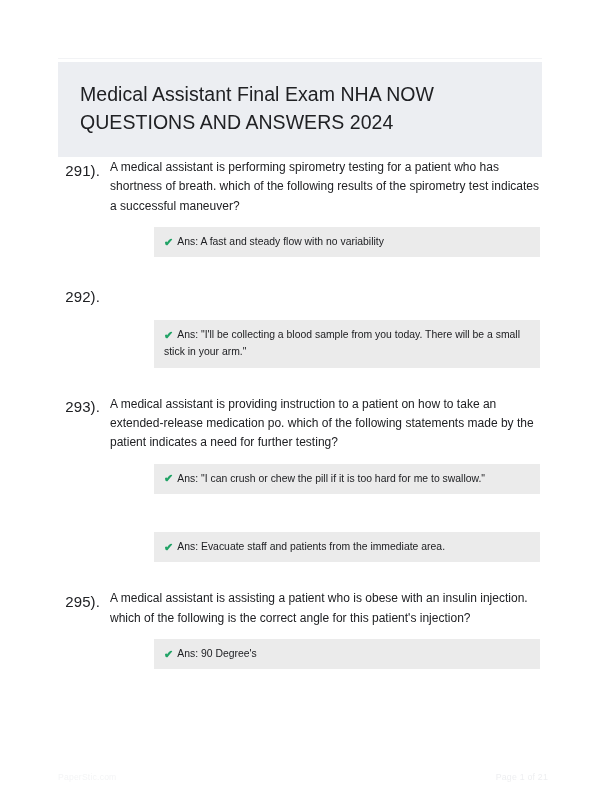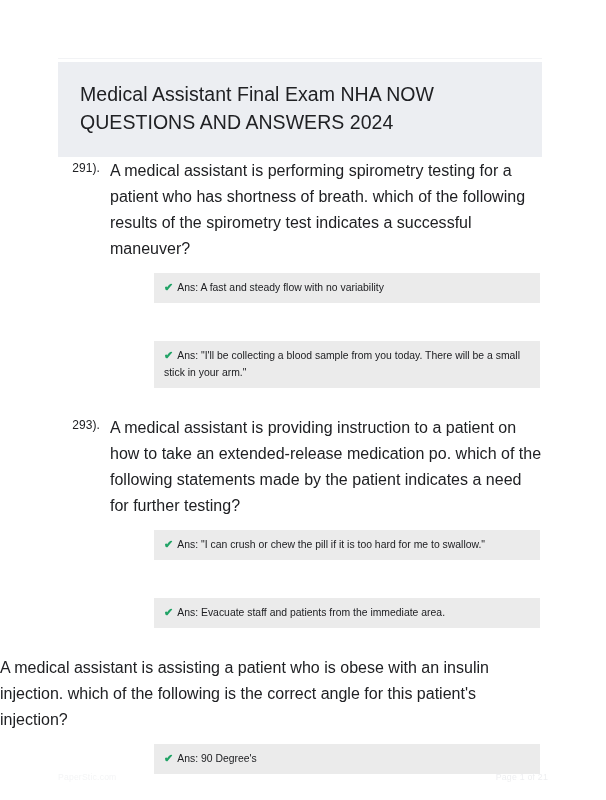--- a/index.html
+++ b/index.html
@@ -68,30 +68,30 @@
     align-items: flex-start;
     padding: 0 58px 0 0;
   }
 
   .q-num {
     width: 110px;
     flex: 0 0 110px;
     box-sizing: border-box;
     text-align: right;
     padding-right: 10px;
-    font-size: 12px;
+    font-size: 15px;
     line-height: 1.62;
     color: #202124;
     padding-top: 0.5px;
     letter-spacing: 0.1px;
   }
 
   .q-text {
     flex: 1 1 auto;
-    font-size: 16px;
+    font-size: 12px;
     line-height: 1.62;
     color: #202124;
     padding-right: 6px;
     letter-spacing: 0.01px;
   }
 
   .ans-wrap {
     padding-left: 118px;
     padding-right: 66px;
     margin-top: 11px;
@@ -162,20 +162,21 @@
         <div class="q-text">A medical assistant is performing spirometry testing for a patient who has shortness of breath. which of the following results of the spirometry test indicates a successful maneuver?</div>
       </div>
       <div class="ans-wrap">
         <div class="ans-box"><span class="check-icon">✔</span><span>Ans: A fast and steady flow with no variability</span></div>
       </div>
     </div>
     <div class="gap-lg"></div>
 
     <div class="qa-block">
       <div class="q-row">
+        <div class="q-num">292).</div>
       </div>
       <div class="ans-wrap">
         <div class="ans-box"><span class="check-icon">✔</span><span>Ans: "I'll be collecting a blood sample from you today. There will be a small stick in your arm."</span></div>
       </div>
     </div>
     <div class="gap-lg"></div>
 
     <div class="qa-block">
       <div class="q-row">
         <div class="q-num">293).</div>
@@ -189,20 +190,21 @@
 
     <div class="qa-block">
       <div class="ans-wrap">
         <div class="ans-box"><span class="check-icon">✔</span><span>Ans: Evacuate staff and patients from the immediate area.</span></div>
       </div>
     </div>
     <div class="gap-lg"></div>
 
     <div class="qa-block">
       <div class="q-row">
+        <div class="q-num">295).</div>
         <div class="q-text">A medical assistant is assisting a patient who is obese with an insulin injection. which of the following is the correct angle for this patient's injection?</div>
       </div>
       <div class="ans-wrap">
         <div class="ans-box"><span class="check-icon">✔</span><span>Ans: 90 Degree's</span></div>
       </div>
     </div>
     <div class="gap-md"></div>
 
     <div class="gap-lg"></div>
 

